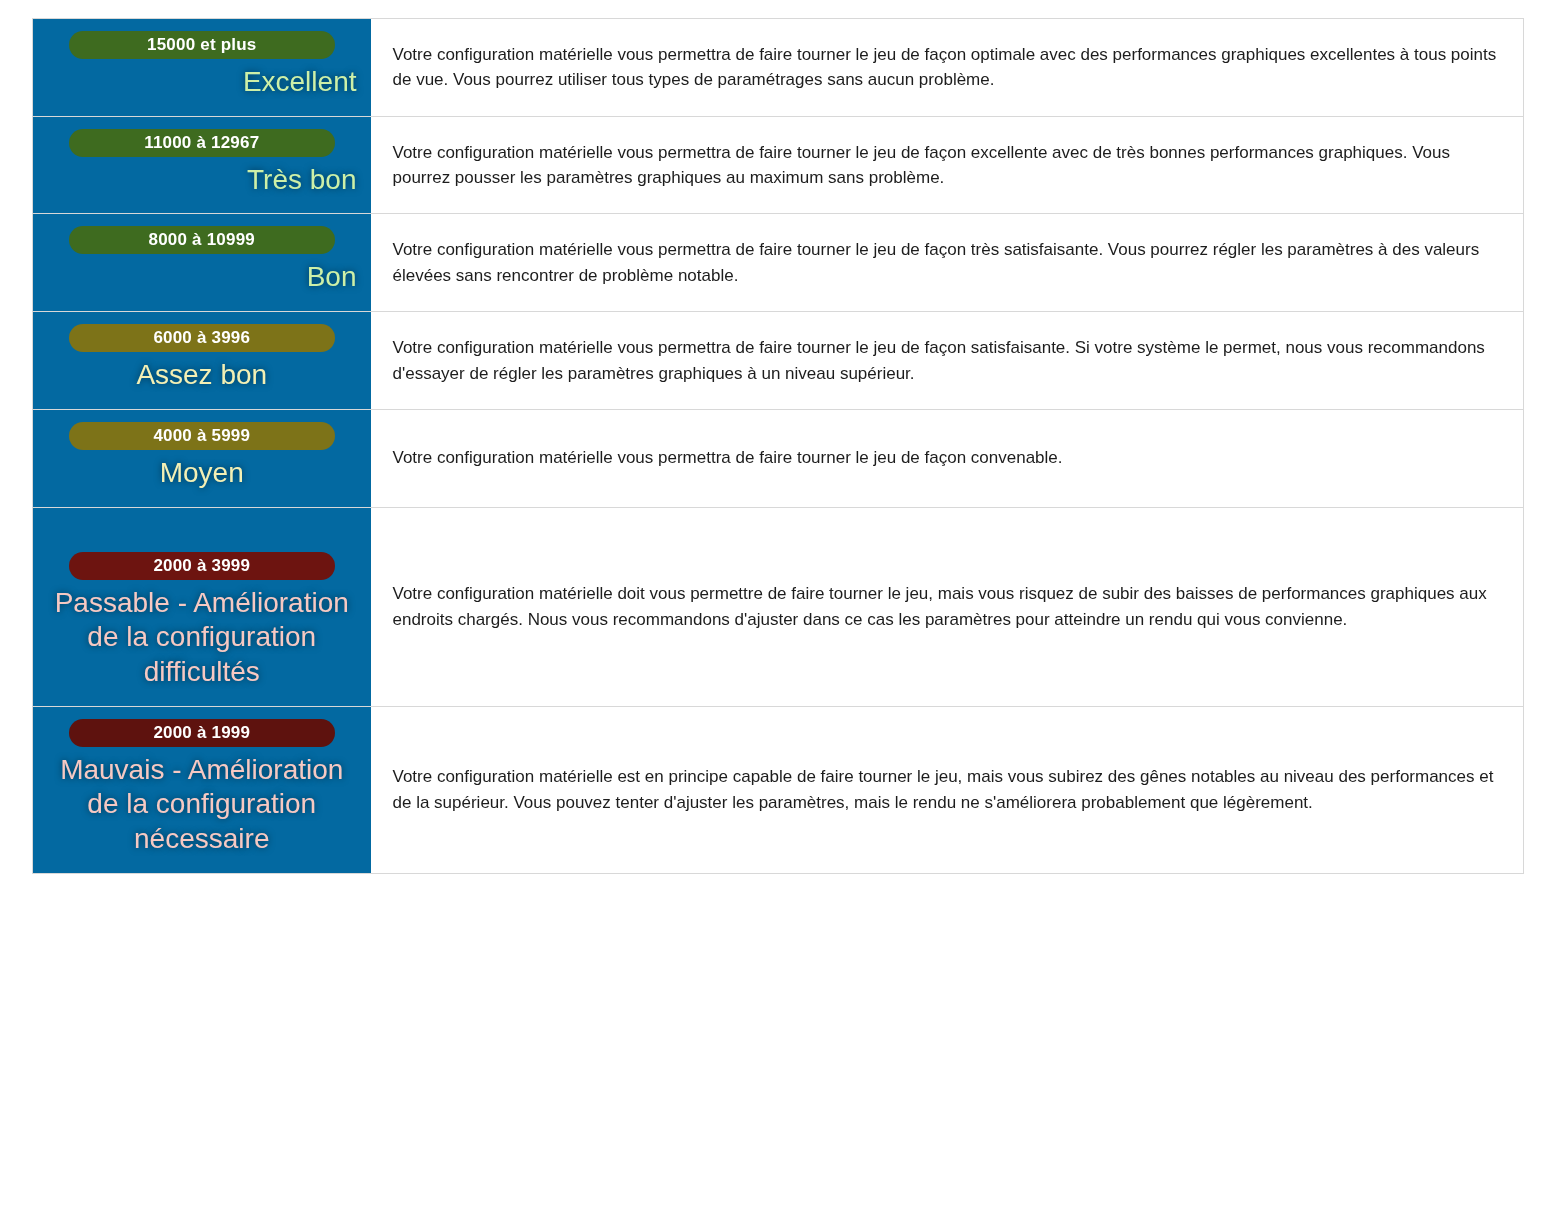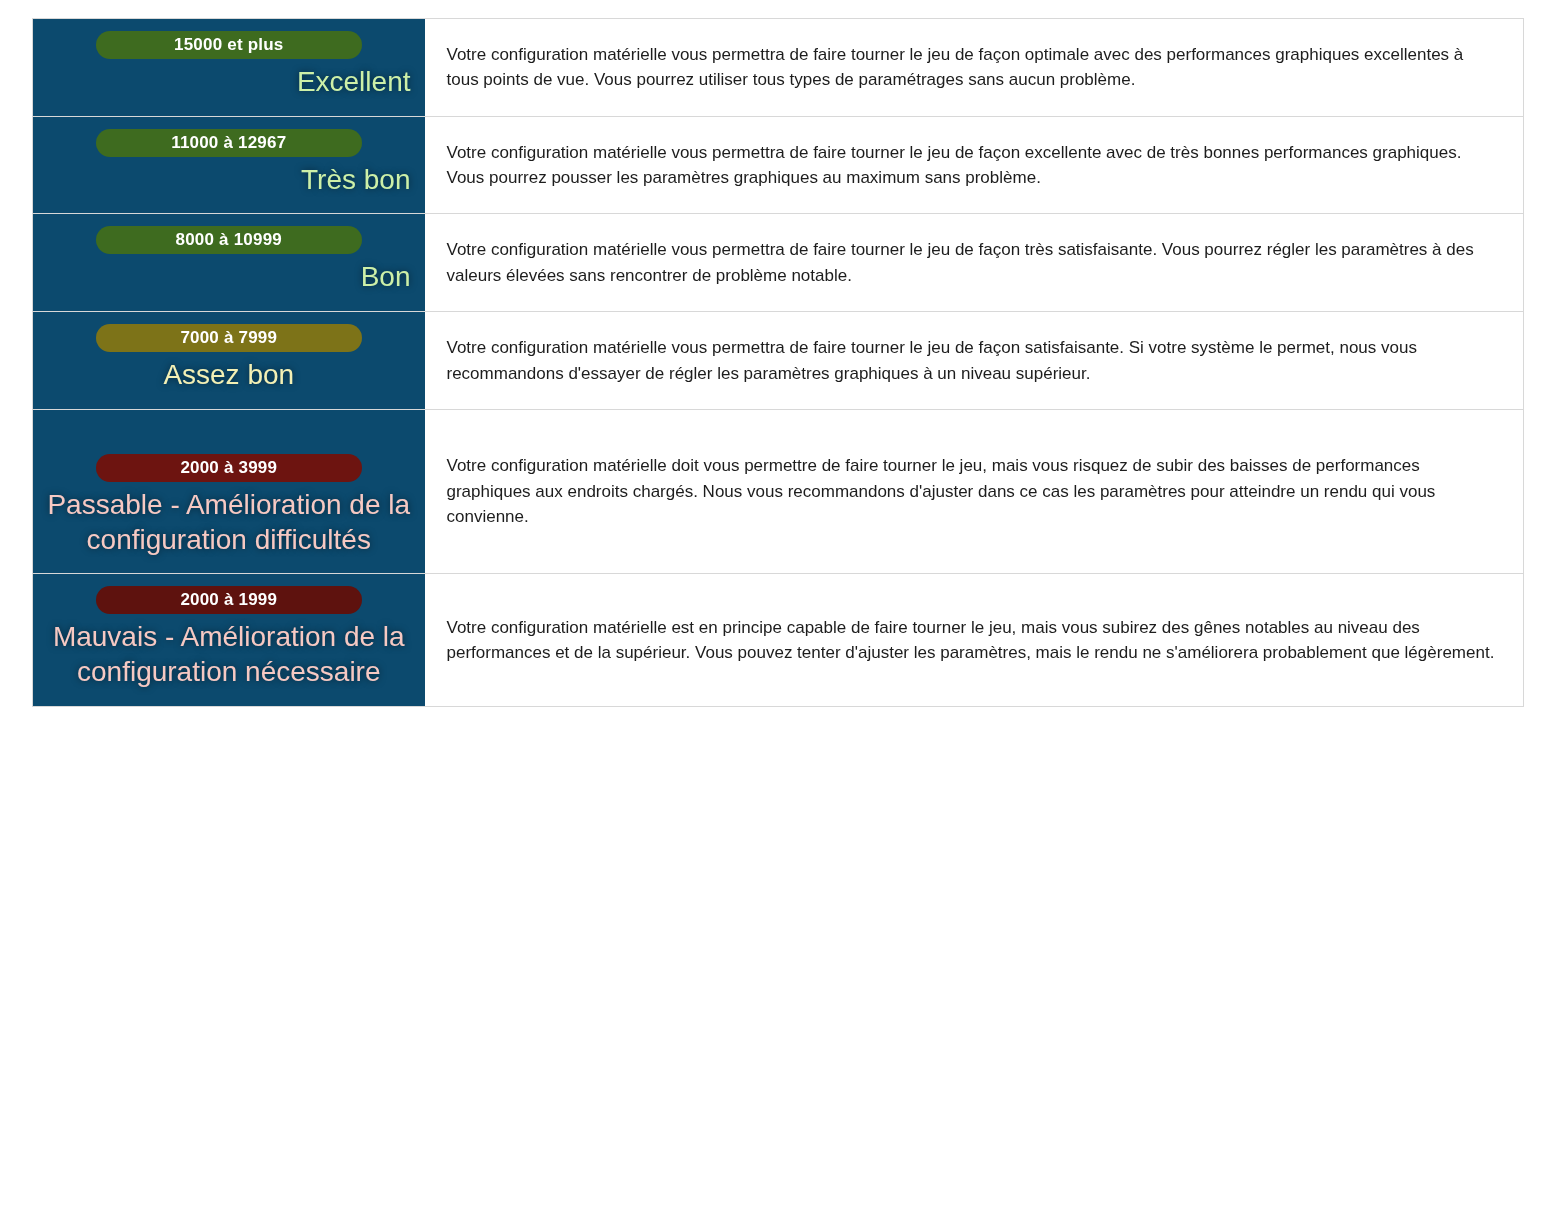--- a/index.html
+++ b/index.html
@@ -20,22 +20,22 @@
     width: 1492px;
     table-layout: fixed;
     border-top: 1px solid #d8d8d8;
     border-left: 1px solid #d8d8d8;
     border-right: 1px solid #d8d8d8;
   }
   table.score-table tr {
     border-bottom: 1px solid #d8d8d8;
   }
   td.rating-cell {
-    width: 392px;
-    background: #0c4a6e;
+    width: 338px;
+    background: #0369a1;
     vertical-align: middle;
     text-align: center;
     padding: 12px 10px 16px 10px;
     box-sizing: border-box;
   }
   td.desc-cell {
     background: #ffffff;
     vertical-align: middle;
     padding: 16px 24px 16px 22px;
     box-sizing: border-box;
@@ -102,25 +102,34 @@
           <td class="rating-cell">
             <span class="range-badge bg-green-dark">8000 à 10999</span>
             <div class="rating-label glow-green">Bon</div>
           </td>
           <td class="desc-cell">
             <div class="desc-text">Votre configuration matérielle vous permettra de faire tourner le jeu de façon très satisfaisante. Vous pourrez régler les paramètres à des valeurs élevées sans rencontrer de problème notable.</div>
           </td>
         </tr>
         <tr>
           <td class="rating-cell">
-            <span class="range-badge bg-olive">7000 à 7999</span>
+            <span class="range-badge bg-olive">6000 à 3996</span>
             <div class="rating-label glow-yellow">Assez bon</div>
           </td>
           <td class="desc-cell">
             <div class="desc-text">Votre configuration matérielle vous permettra de faire tourner le jeu de façon satisfaisante. Si votre système le permet, nous vous recommandons d'essayer de régler les paramètres graphiques à un niveau supérieur.</div>
+          </td>
+        </tr>
+        <tr>
+          <td class="rating-cell">
+            <span class="range-badge bg-olive">4000 à 5999</span>
+            <div class="rating-label glow-yellow">Moyen</div>
+          </td>
+          <td class="desc-cell">
+            <div class="desc-text">Votre configuration matérielle vous permettra de faire tourner le jeu de façon convenable.</div>
           </td>
         </tr>
         <tr>
           <td class="rating-cell">
             <span class="range-badge bg-maroon">2000 à 3999</span>
             <div class="rating-label glow-red">Passable - Amélioration de la configuration difficultés</div>
           </td>
           <td class="desc-cell">
             <div class="desc-text">Votre configuration matérielle doit vous permettre de faire tourner le jeu, mais vous risquez de subir des baisses de performances graphiques aux endroits chargés. Nous vous recommandons d'ajuster dans ce cas les paramètres pour atteindre un rendu qui vous convienne.</div>
           </td>

